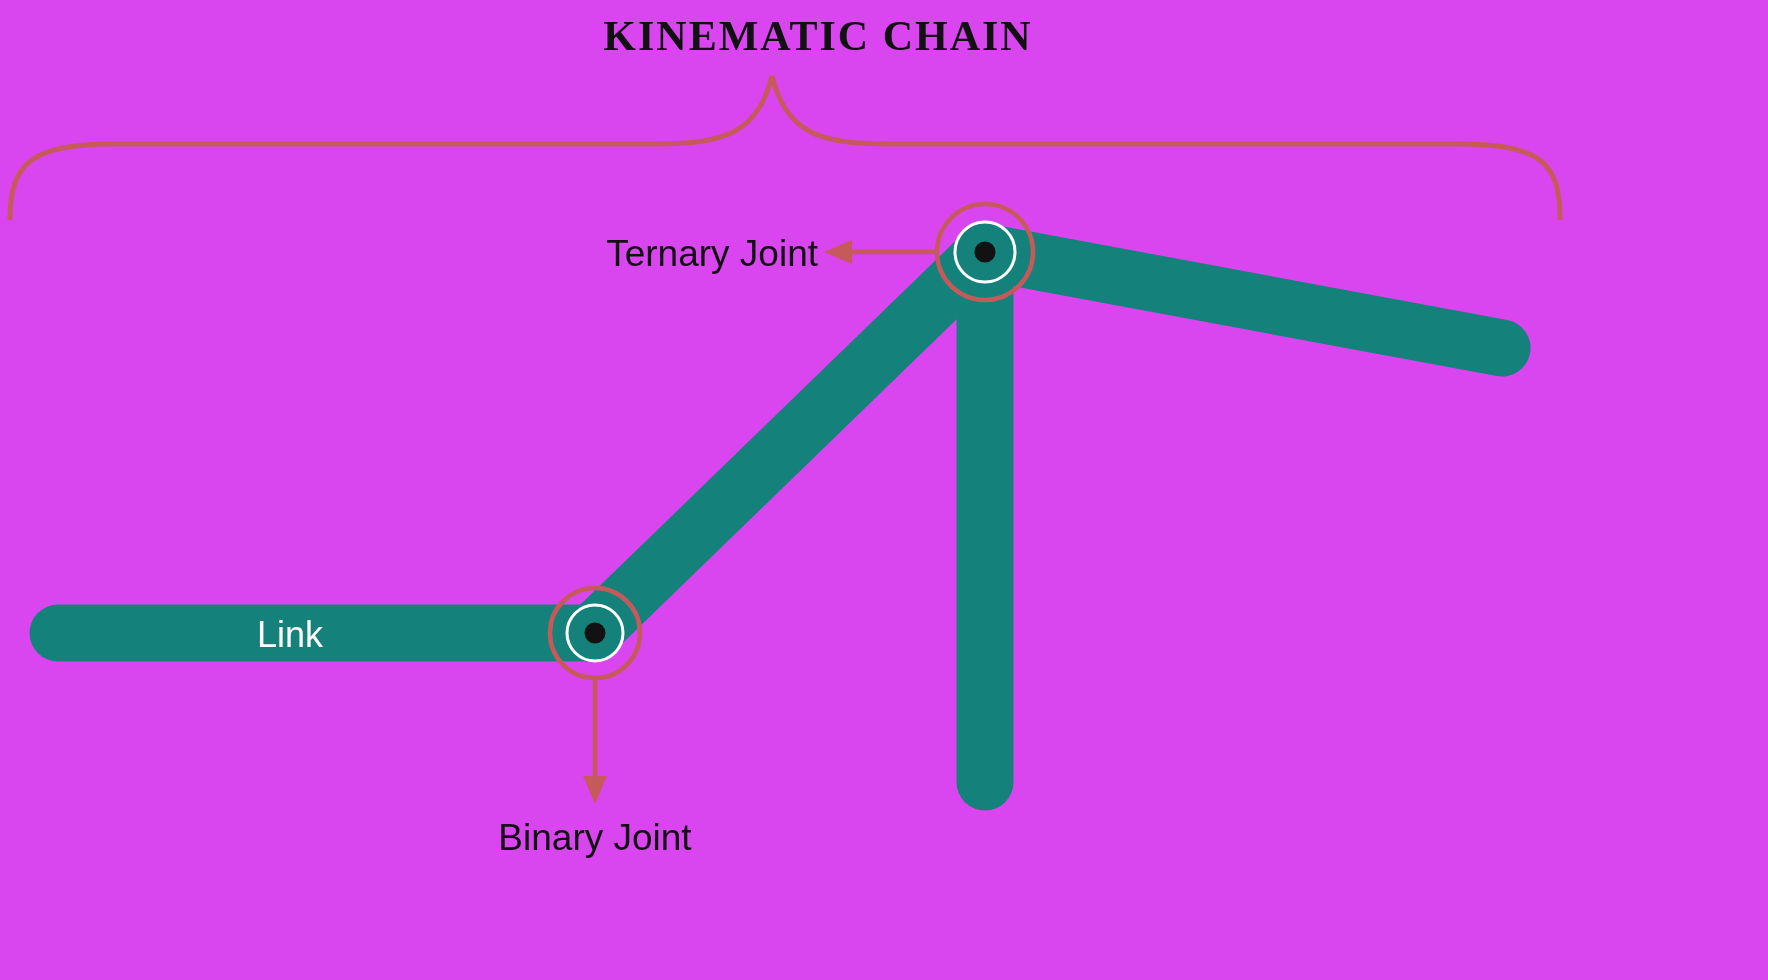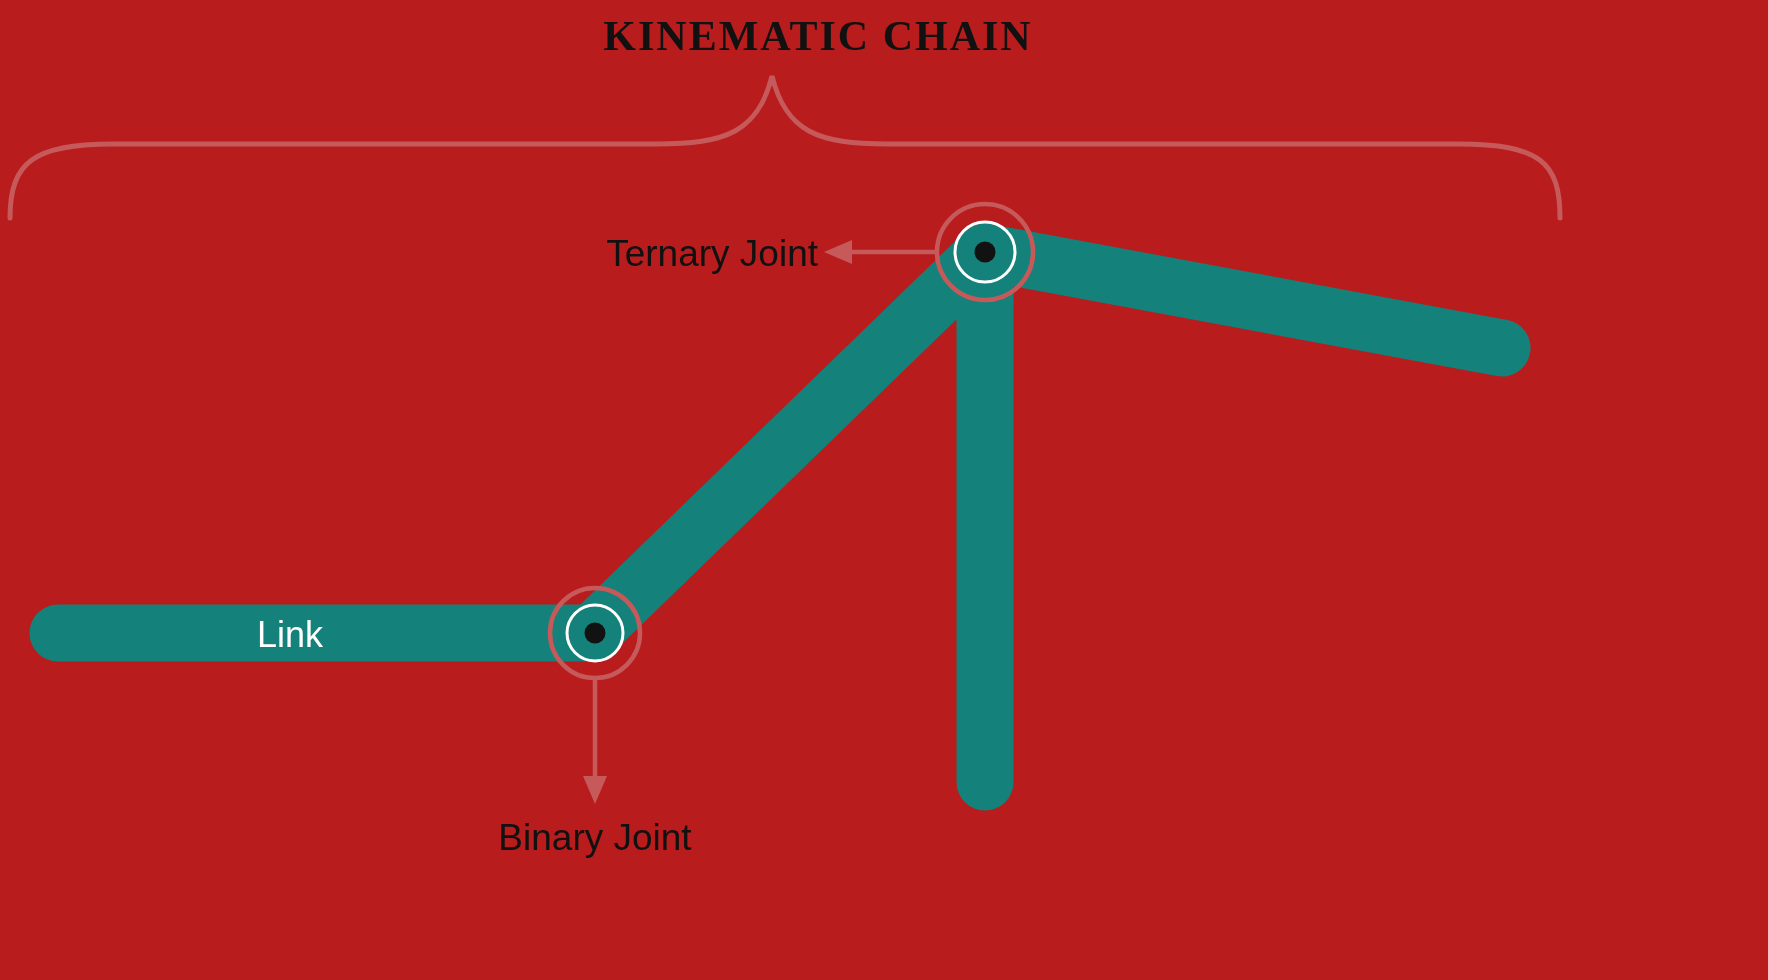--- a/index.html
+++ b/index.html
@@ -4,21 +4,21 @@
 <style>
   html, body {
     margin: 0;
     padding: 0;
     background: #ffffff;
   }
   .stage {
     position: relative;
     width: 1768px;
     height: 980px;
-    background: #b91c1c;
+    background: #d946ef;
     overflow: hidden;
     font-family: "Liberation Sans", sans-serif;
   }
   svg.diagram {
     position: absolute;
     inset: 0;
     display: block;
   }
   text.title {
     font-family: "Liberation Serif", serif;

